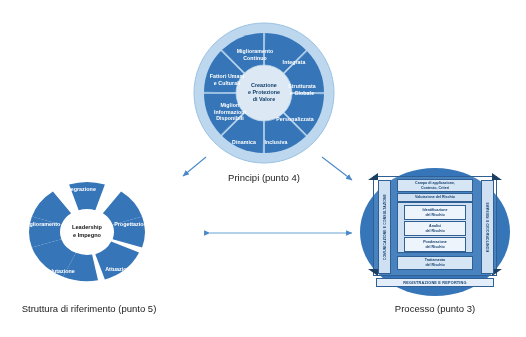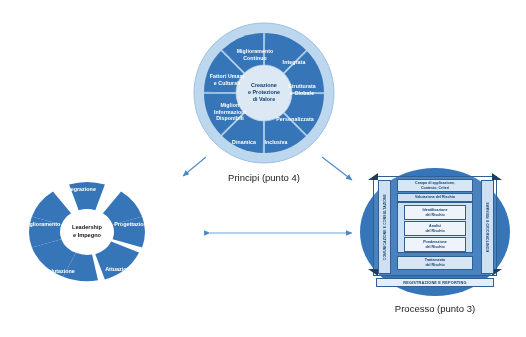--- a/index.html
+++ b/index.html
@@ -224,20 +224,21 @@
     <div class="str-hub" style="left:71px;top:60px;width:58px;">Leadership
 e Impegno</div>
 
     <div class="str-label" style="left:64px;top:17px;width:52px;">Integrazione</div>
     <div class="str-label" style="left:116px;top:52px;width:54px;">Progettazione</div>
     <div class="str-label" style="left:103px;top:97px;width:50px;">Attuazione</div>
     <div class="str-label" style="left:44px;top:99px;width:50px;">Valutazione</div>
     <div class="str-label" style="left:26px;top:52px;width:58px;">Miglioramento</div>
   </div>
 
+  <div class="caption" style="left:6px;top:303px;width:166px;">Struttura di riferimento (punto 5)</div>
 
   <div class="abs" id="processo">
     <div class="proc-circle"></div>
 
     <div class="pouter" style="left:13px;top:8px;width:124px;height:100px;"></div>
 
     <svg class="corner-arrow" style="left:7px;top:3px;" width="14" height="12">
       <path d="M1 9 L11 2 L11 9 Z" fill="#1d3f63"></path>
     </svg>
     <svg class="corner-arrow" style="left:129px;top:3px;" width="14" height="12">

